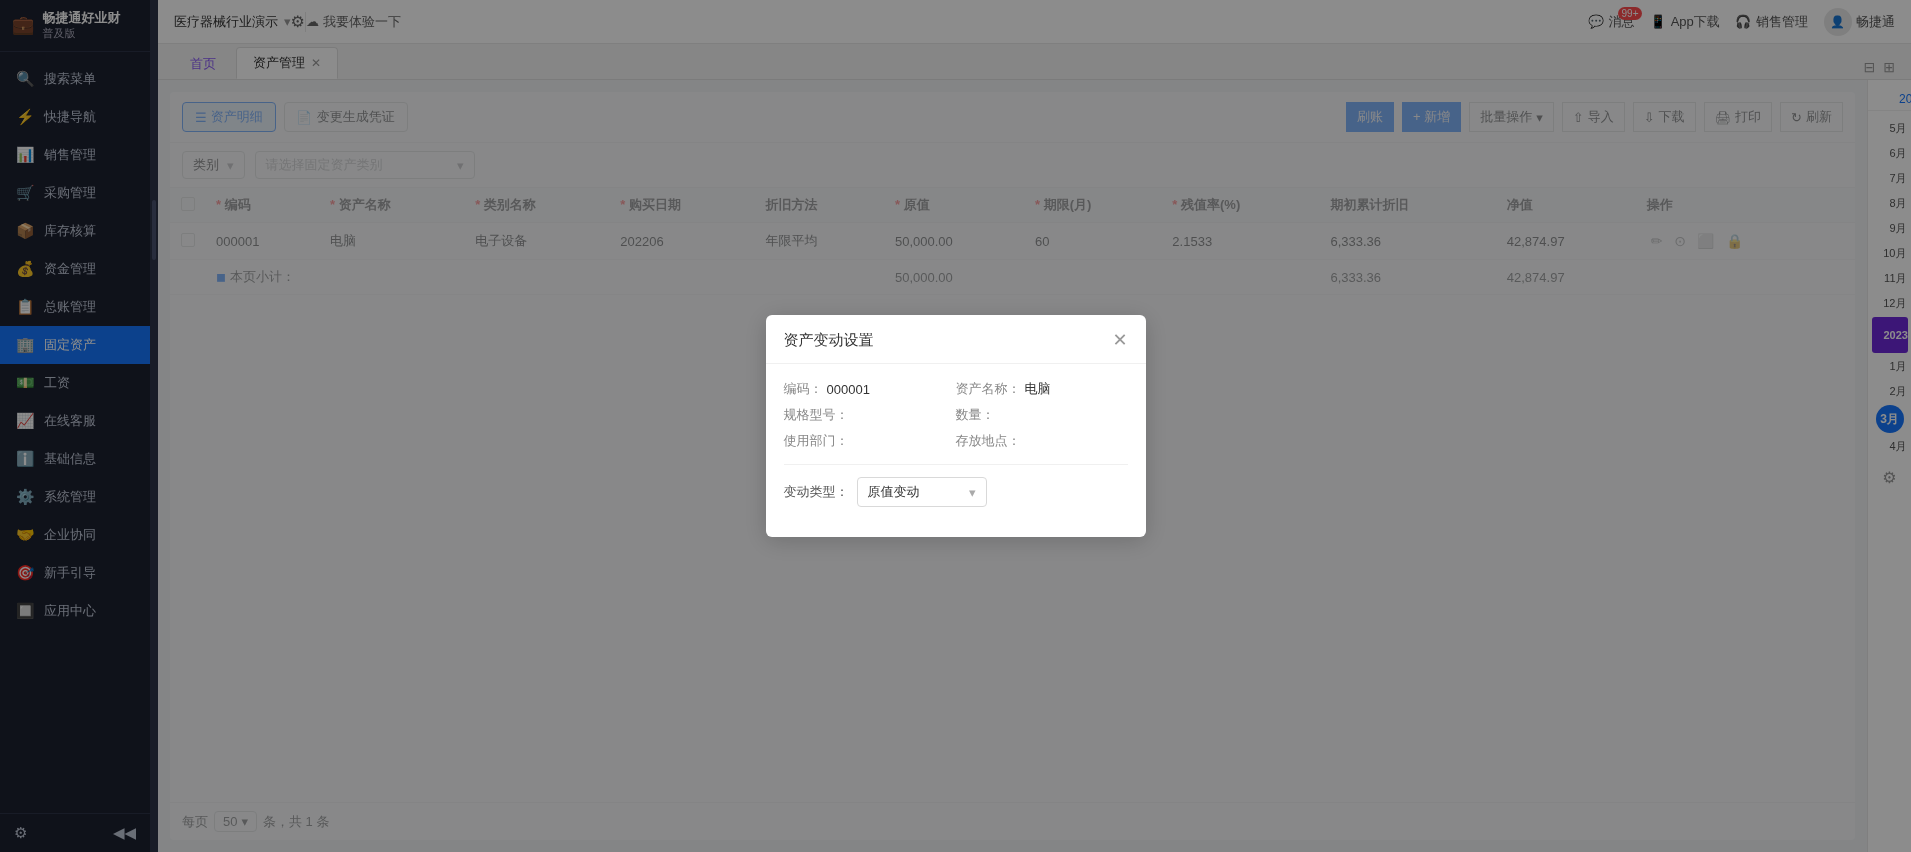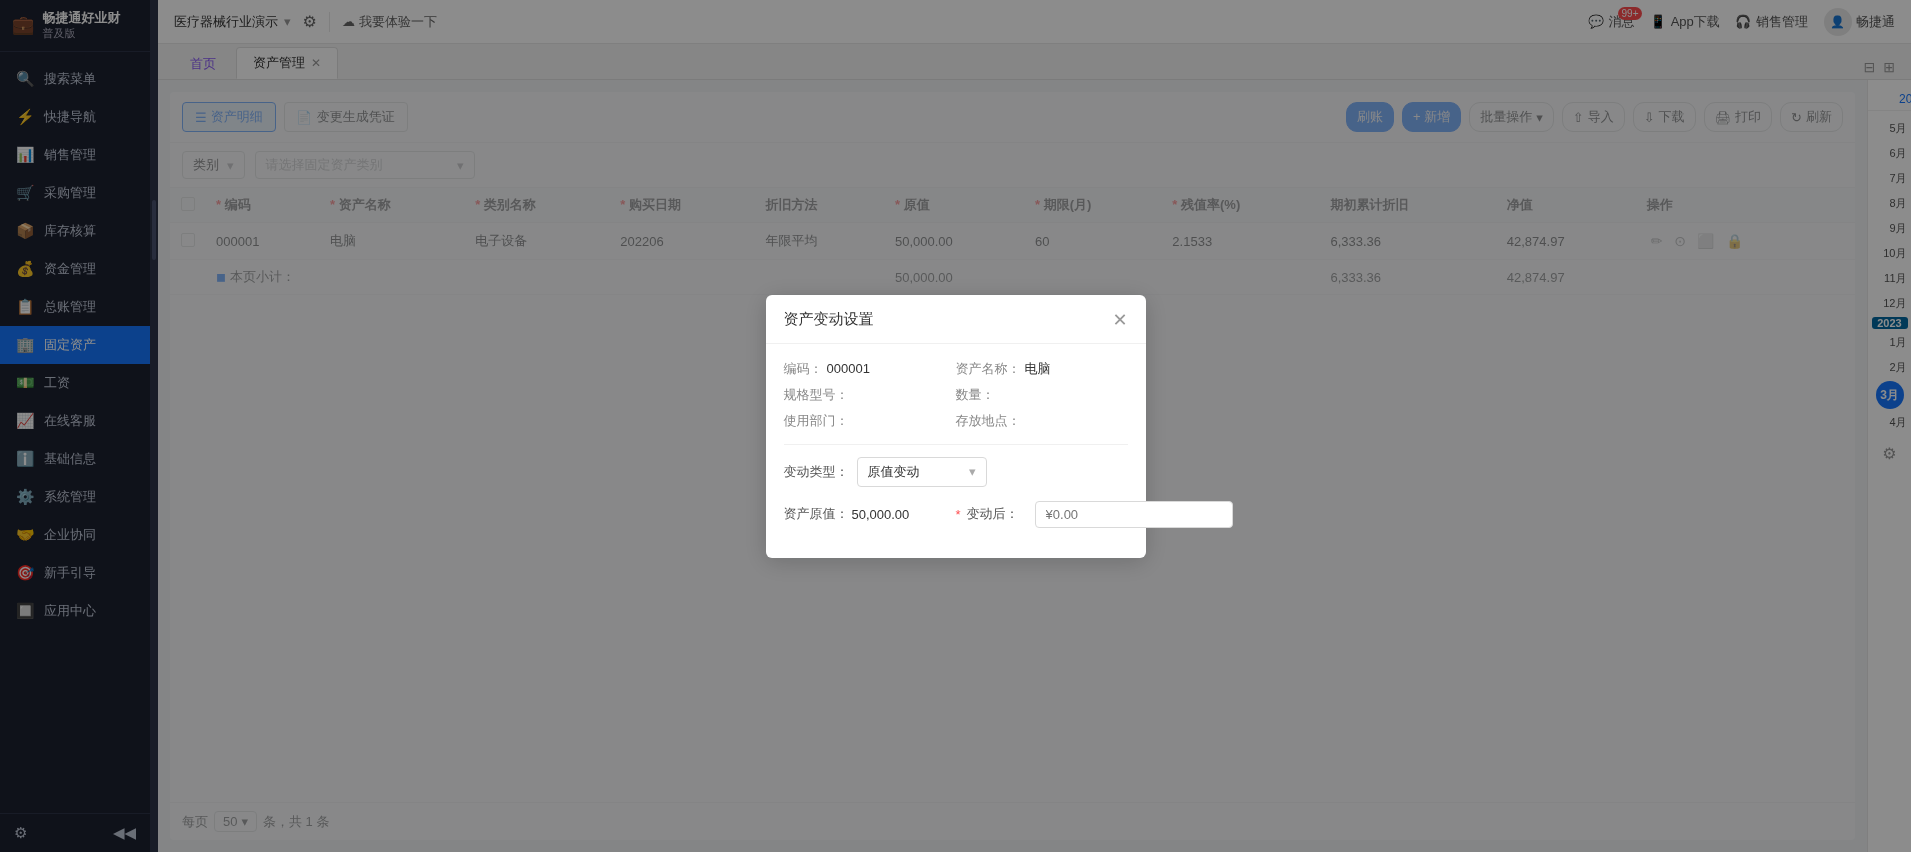--- a/index.html
+++ b/index.html
@@ -17,21 +17,21 @@
     .sidebar-item-icon { font-size: 15px; width: 18px; text-align: center; }
     .sidebar-footer { display: flex; align-items: center; justify-content: space-between; padding: 10px 14px; border-top: 1px solid #2d3448; }
     .sidebar-footer-icon { color: #c0c8d8; cursor: pointer; font-size: 15px; }
     .sidebar-scrollbar { width: 8px; background: #2d3448; display: flex; justify-content: center; }
     .sidebar-scroll-thumb { width: 4px; height: 60px; background: #4a5270; border-radius: 2px; margin-top: 200px; }
 
     
     .main { flex: 1; display: flex; flex-direction: column; overflow: hidden; }
 
     
-    .topbar { background: #fff; height: 44px; display: flex; align-items: center; padding: 8px 16px; border-bottom: 1px solid #e8e8e8; gap: 12px; flex-shrink: 0; }
+    .topbar { background: #fff; height: 44px; display: flex; align-items: center; padding: 8px 16px; border-bottom: 1px solid #e8e8e8; flex-shrink: 0; }
     .topbar-company { display: flex; align-items: center; gap: 6px; font-size: 13px; color: #333; }
     .topbar-company-chevron { color: #999; }
     .topbar-settings { color: #666; font-size: 16px; cursor: pointer; }
     .topbar-divider { width: 1px; height: 20px; background: #e8e8e8; }
     .topbar-feedback { display: flex; align-items: center; gap: 4px; color: #666; font-size: 13px; cursor: pointer; }
     .topbar-actions { margin-left: auto; display: flex; align-items: center; gap: 16px; }
     .topbar-action { display: flex; align-items: center; gap: 4px; color: #555; font-size: 13px; cursor: pointer; position: relative; }
     .badge { background: #ff4d4f; color: #fff; font-size: 10px; padding: 1px 4px; border-radius: 8px; position: absolute; top: -6px; right: -8px; }
     .topbar-avatar { width: 28px; height: 28px; background: #e8e8e8; border-radius: 50%; display: flex; align-items: center; justify-content: center; font-size: 12px; }
 
@@ -48,21 +48,21 @@
     .content-main { flex: 1; padding: 12px; overflow: hidden; position: relative; }
 
     
     .panel { background: #fff; border-radius: 4px; height: 100%; display: flex; flex-direction: column; overflow: hidden; }
 
     
     .panel-toolbar { display: flex; align-items: center; gap: 8px; padding: 10px 12px; border-bottom: 1px solid #f0f0f0; flex-shrink: 0; }
     .btn-tab { display: flex; align-items: center; gap: 4px; padding: 5px 12px; border-radius: 4px; cursor: pointer; font-size: 13px; border: 1px solid #d9d9d9; background: #fff; color: #333; }
     .btn-tab.active { background: #e6f4ff; border-color: #1677ff; color: #1677ff; }
     .panel-actions { margin-left: auto; display: flex; align-items: center; gap: 8px; }
-    .btn-action { display: flex; align-items: center; gap: 4px; padding: 5px 10px; border-radius: 11px; cursor: pointer; font-size: 13px; border: 1px solid #d9d9d9; background: #fff; color: #333; }
+    .btn-action { display: flex; align-items: center; gap: 4px; padding: 5px 10px; border-radius: 0; cursor: pointer; font-size: 13px; border: 1px solid #d9d9d9; background: #fff; color: #333; }
     .btn-action.primary { background: #1677ff; color: #fff; border-color: #1677ff; }
     .btn-action.dropdown { display: flex; align-items: center; gap: 4px; }
 
     
     .filter-row { display: flex; align-items: center; gap: 10px; padding: 8px 12px; border-bottom: 1px solid #f0f0f0; flex-shrink: 0; }
     .filter-select { display: flex; align-items: center; gap: 4px; padding: 4px 10px; border: 1px solid #d9d9d9; border-radius: 4px; background: #fff; font-size: 13px; color: #333; cursor: pointer; }
     .filter-input { flex: 1; max-width: 220px; display: flex; align-items: center; padding: 4px 10px; border: 1px solid #d9d9d9; border-radius: 4px; background: #fff; font-size: 13px; color: #bbb; }
 
     
     .table-wrap { flex: 1; overflow: auto; }
@@ -389,21 +389,21 @@
         </div>
       <div class="date-item">
           <span>10月</span>
         </div>
       <div class="date-item">
           <span>11月</span>
         </div>
       <div class="date-item">
           <span>12月</span>
         </div>
-      <div style="background:#0369a1;color:#fff;width:36px;border-radius:3px;text-align:center;padding:0;font-size:11px;font-weight:bold;">2023</div>
+      <div style="background:#6d28d9;color:#fff;width:36px;border-radius:3px;text-align:center;padding:12px;font-size:11px;font-weight:bold;">2023</div>
       <div class="date-item">
           <span>1月</span>
         </div>
       <div class="date-item">
           <span>2月</span>
         </div>
       <div style="background:#1677ff;color:#fff;width:28px;height:28px;border-radius:50%;display:flex;align-items:center;justify-content:center;font-size:12px;font-weight:bold;cursor:pointer;">3月</div>
       <div class="date-item">
           <span>4月</span>
         </div>
@@ -447,24 +447,15 @@
       </div>
 
       <div class="dialog-form-row">
         <span class="dialog-form-label">变动类型：</span>
         <div class="dialog-select">
           <span>原值变动</span>
           <span class="dialog-select-chevron">▾</span>
         </div>
       </div>
 
-      <div class="dialog-form-row2">
-        <span class="dialog-value-label">资产原值：</span>
-        <span class="dialog-static-value">50,000.00</span>
-        <span style="display:flex;align-items:center;gap:4px;margin-left:16px;">
-          <span class="dialog-required">*</span>
-          <span class="dialog-value-label">变动后：</span>
-        </span>
-        <input class="dialog-input" value="" placeholder="¥0.00" style="">
-      </div>
     </div>
   </div>
 </div>
 
 </body></html>

